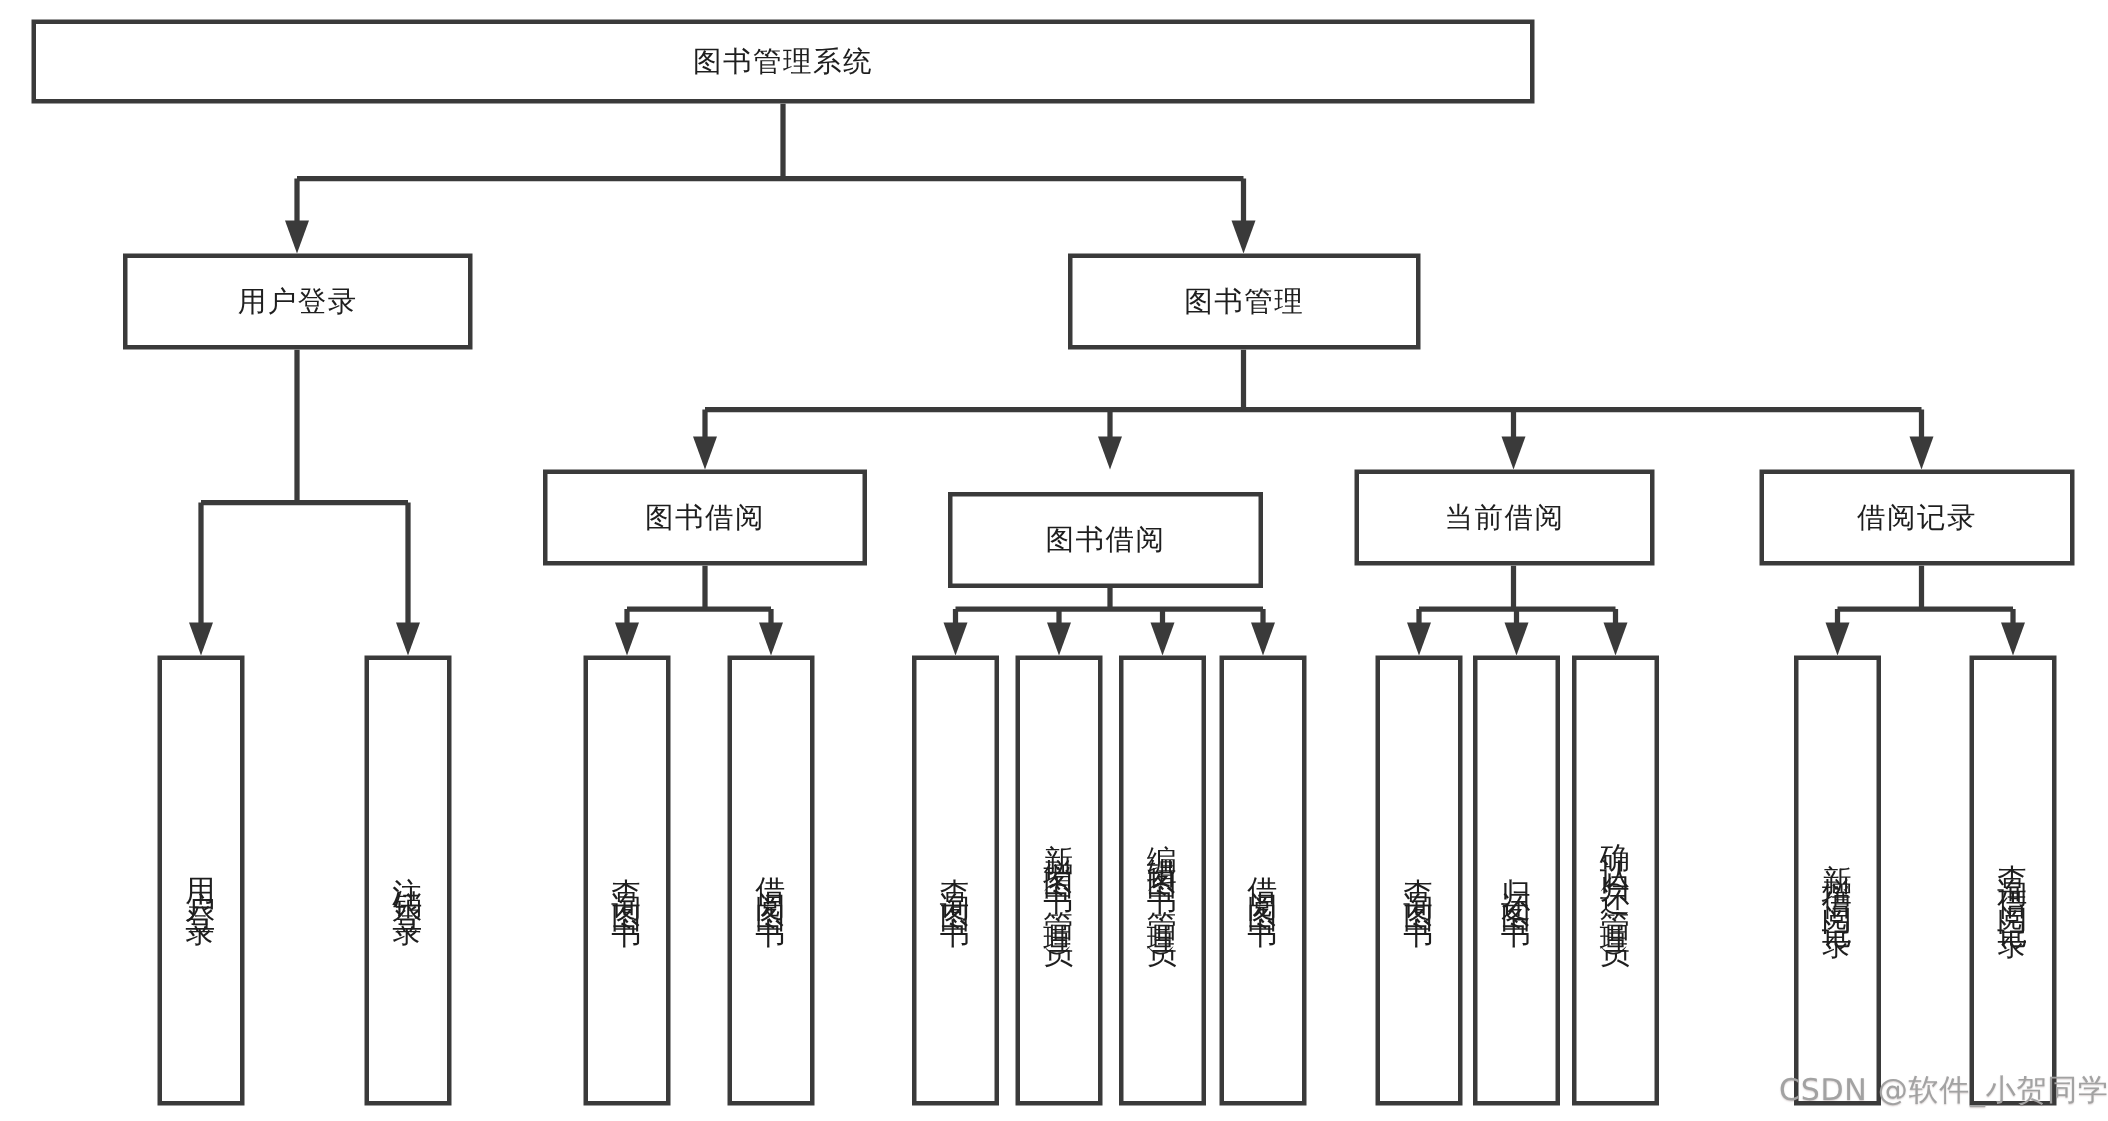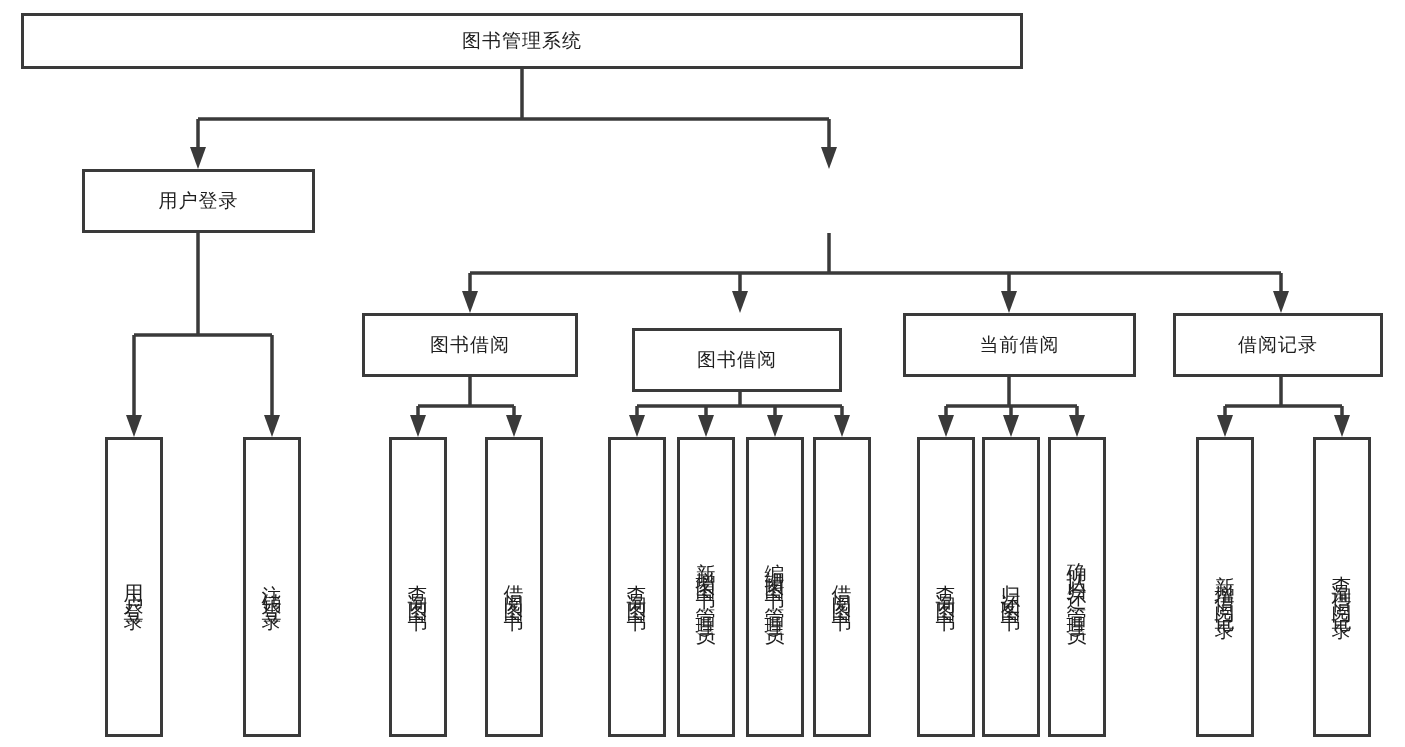--- a/index.html
+++ b/index.html
@@ -141,28 +141,31 @@
     </g>
   </svg>
 
   <div class="box h" style="left:21px; top:13px; width:1002px; height:56px">
     <span class="lbl">图书管理系统</span>
   </div>
 
   <div class="box h" style="left:82px; top:169px; width:233px; height:64px">
     <span class="lbl">用户登录</span>
   </div>
+  <div class="box h" style="left:712px; top:169px; width:235px; height:64px">
+    <span class="lbl">图书管理</span>
+  </div>
 
   <div class="box h" style="left:362px; top:313px; width:216px; height:64px">
     <span class="lbl">图书借阅</span>
   </div>
   <div class="box h" style="left:632px; top:328px; width:210px; height:64px">
     <span class="lbl">图书借阅</span>
   </div>
-  <div class="box h" style="left:903px; top:313px; width:233px; height:64px">
+  <div class="box h" style="left:903px; top:313px; width:200px; height:64px">
     <span class="lbl">当前借阅</span>
   </div>
   <div class="box h" style="left:1173px; top:313px; width:210px; height:64px">
     <span class="lbl">借阅记录</span>
   </div>
 
   <div class="box v" style="left:105px; top:437px; width:58px; height:300px">
     <span class="lbl">用户登录</span>
   </div>
   <div class="box v" style="left:243px; top:437px; width:58px; height:300px">
@@ -199,14 +202,15 @@
     <span class="lbl">确认归还（管理员）</span>
   </div>
 
   <div class="box v" style="left:1196px; top:437px; width:58px; height:300px">
     <span class="lbl">新增借阅记录</span>
   </div>
   <div class="box v" style="left:1313px; top:437px; width:58px; height:300px">
     <span class="lbl">查询借阅记录</span>
   </div>
 
+  <div class="watermark">CSDN @软件_小贺同学</div>
 
 </div>
 
 </body></html>

